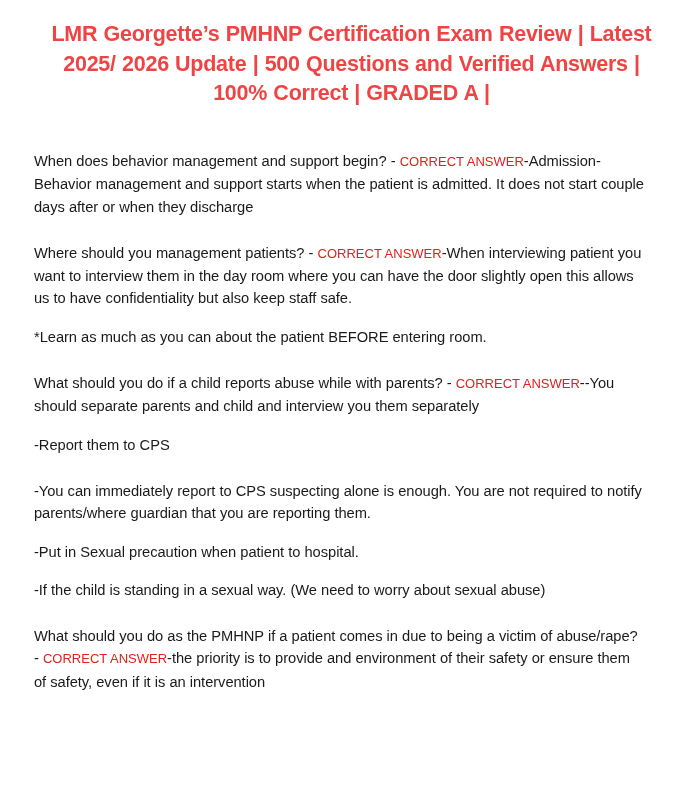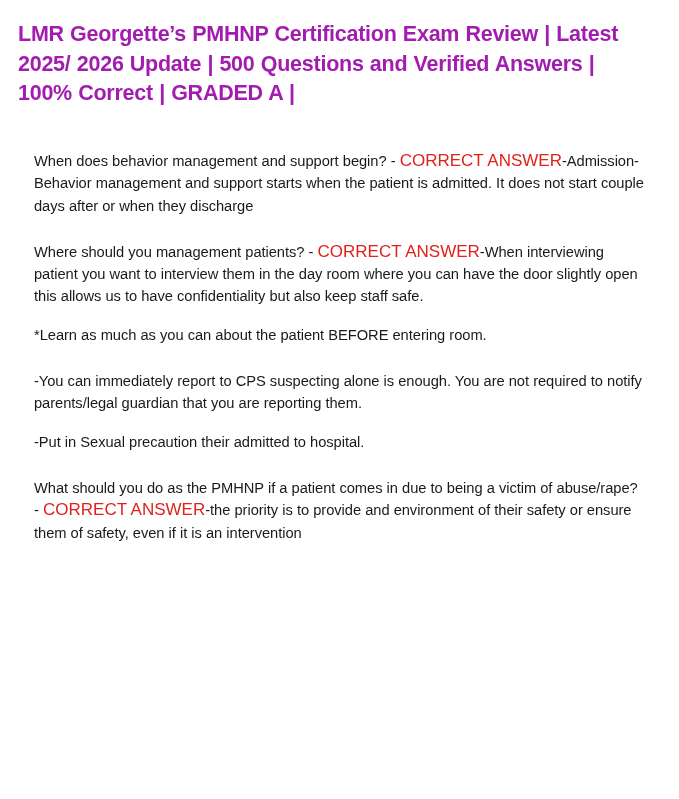--- a/index.html
+++ b/index.html
@@ -19,30 +19,30 @@
     position: relative;
     width: 679px;
     height: 799px;
     background: #ffffff;
     box-sizing: border-box;
   }
 
   
   .doc-title {
     position: absolute;
-    left: 18px;
+    left: 44px;
     top: 6px;
     width: 615px;
-    color: #a21caf;
+    color: #ef4444;
     font-size: 21.5px;
     font-weight: bold;
     line-height: 29.5px;
     letter-spacing: -0.25px;
     word-spacing: 0.5px;
-    text-align: left;
+    text-align: center;
   }
 
   
   .body-area {
     position: absolute;
     left: 34px;
     top: 150px;
     width: 612px;
   }
 
@@ -61,42 +61,47 @@
     text-align: left;
     letter-spacing: -0.05px;
     word-spacing: 0.1px;
   }
   .para + .para {
     margin-top: 16px;
   }
 
   .answer-tag {
     color: #E0211C;
-    font-size: 17px;
+    font-size: 13px;
     line-height: 22.3px;
     letter-spacing: 0px;
   }
 </style>
 </head>
 <body>
 
 <div class="page">
 
   <h1 class="doc-title">LMR Georgette’s PMHNP Certification Exam Review | Latest 2025/ 2026 Update | 500 Questions and Verified Answers | 100% Correct | GRADED A |</h1>
 
   <div class="body-area">
       <div class="qa-block">
         <p class="para"><span>When does behavior management and support begin? - </span><span class="answer-tag">CORRECT ANSWER</span><span>-Admission-Behavior management and support starts when the patient is admitted. It does not start couple days after or when they discharge</span></p>
       </div>
       <div class="qa-block">
         <p class="para"><span>Where should you management patients? - </span><span class="answer-tag">CORRECT ANSWER</span><span>-When interviewing patient you want to interview them in the day room where you can have the door slightly open this allows us to have confidentiality but also keep staff safe.</span></p>
         <p class="para"><span>*Learn as much as you can about the patient BEFORE entering room.</span></p>
       </div>
       <div class="qa-block">
-        <p class="para"><span>-You can immediately report to CPS suspecting alone is enough. You are not required to notify parents/legal guardian that you are reporting them.</span></p>
-        <p class="para"><span>-Put in Sexual precaution their admitted to hospital.</span></p>
+        <p class="para"><span>What should you do if a child reports abuse while with parents? - </span><span class="answer-tag">CORRECT ANSWER</span><span>--You should separate parents and child and interview you them separately</span></p>
+        <p class="para"><span>-Report them to CPS</span></p>
+      </div>
+      <div class="qa-block">
+        <p class="para"><span>-You can immediately report to CPS suspecting alone is enough. You are not required to notify parents/where guardian that you are reporting them.</span></p>
+        <p class="para"><span>-Put in Sexual precaution when patient to hospital.</span></p>
+        <p class="para"><span>-If the child is standing in a sexual way. (We need to worry about sexual abuse)</span></p>
       </div>
       <div class="qa-block">
         <p class="para"><span>What should you do as the PMHNP if a patient comes in due to being a victim of abuse/rape? - </span><span class="answer-tag">CORRECT ANSWER</span><span>-the priority is to provide and environment of their safety or ensure them of safety, even if it is an intervention</span></p>
       </div>
     </div>
 
 </div>
 
 </body></html>

